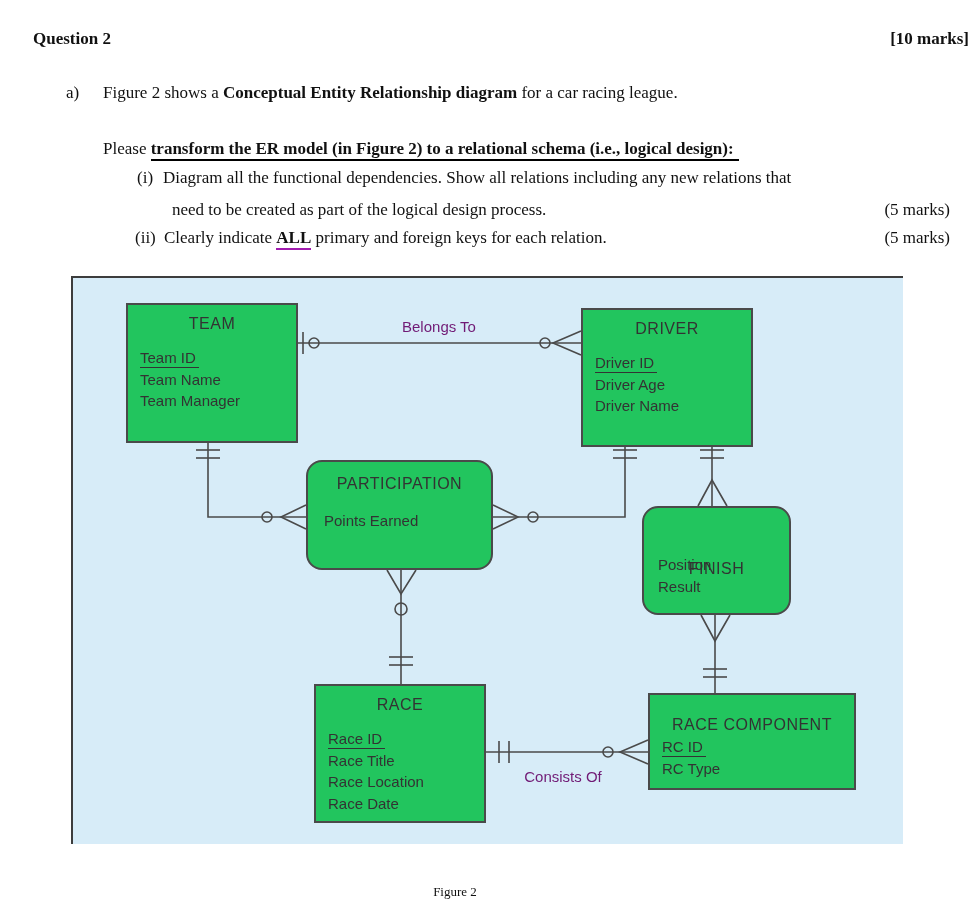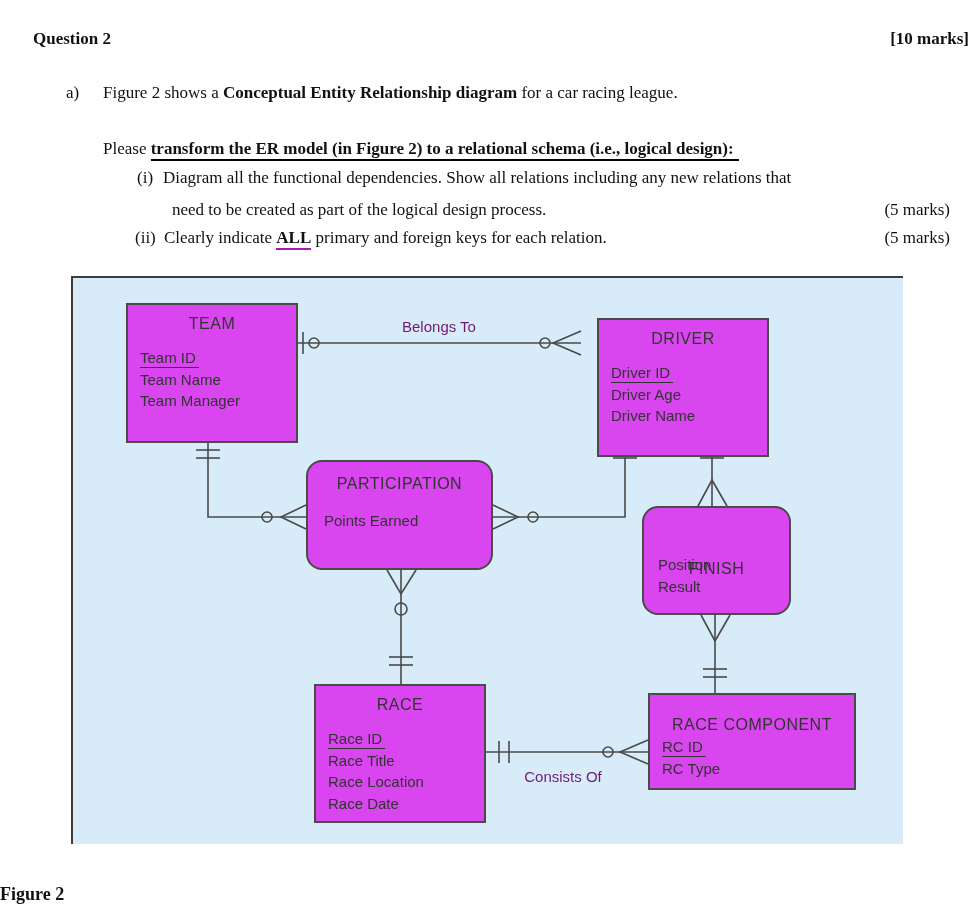--- a/index.html
+++ b/index.html
@@ -8,29 +8,29 @@
   .abs{position:absolute;}
   
   .doc{font-size:17px;line-height:20px;}
   .b{font-weight:bold;}
   .emph-ul{font-weight:bold;border-bottom:2px solid #000;padding-right:5px;padding-bottom:1px;}
   .all-ul{font-weight:bold;border-bottom:2px solid #a21caf;padding-bottom:1px;}
   
   .panel{position:absolute;left:71px;top:276px;width:830px;height:566px;
          background:#d7ecf8;border-left:2px solid #3d3d3d;border-top:2px solid #3d3d3d;}
   .panel *{font-family:"Liberation Sans",sans-serif;}
-  .entity{position:absolute;background:#d946ef;border:2px solid #4a4a4a;box-sizing:border-box;}
+  .entity{position:absolute;background:#22c55e;border:2px solid #4a4a4a;box-sizing:border-box;}
   .entity.rounded{border-radius:16px;}
   .e-title{text-align:center;font-size:16px;color:#333;padding-top:10px;letter-spacing:.5px;}
   .e-attrs{position:absolute;left:12px;top:42px;font-size:15px;color:#333;line-height:21.5px;}
   .attr{white-space:nowrap;}
   .attr.key span{border-bottom:1.5px solid #333;padding-right:3px;padding-bottom:1px;}
   .rel-label{position:absolute;font-size:15px;color:#701a75;text-align:center;width:200px;
              font-family:"Liberation Sans",sans-serif;}
-  .caption{font-size:18px;font-weight:bold;}
+  .caption{font-size:13px;font-weight:normal;text-align:center;}
   svg line,svg path,svg circle{stroke:#4a4a4a;stroke-width:1.6;fill:none;}
 </style>
 </head>
 <body>
 
 <div class="abs doc b" style="left:33px;top:29px;">Question 2</div>
 <div class="abs doc b" style="right:10px;top:29px;">[10 marks]</div>
 
 <div class="abs doc" style="left:66px;top:83px;">a)</div>
 <div class="abs doc" style="left:103px;top:83px;"><span>Figure 2 shows a </span><span class="b">Conceptual Entity Relationship diagram</span><span> for a car racing league.</span></div>
@@ -110,21 +110,21 @@
 
   <div class="entity" style="left:53px;top:25px;width:172px;height:140px;">
     <div class="e-title">TEAM</div>
     <div class="e-attrs">
       <div class="attr key"><span>Team ID</span></div>
       <div class="attr">Team Name</div>
       <div class="attr">Team Manager</div>
     </div>
   </div>
 
-  <div class="entity" style="left:508px;top:40px;width:172px;height:139px;margin-left:16px;">
+  <div class="entity" style="left:508px;top:30px;width:172px;height:139px;">
     <div class="e-title">DRIVER</div>
     <div class="e-attrs">
       <div class="attr key"><span>Driver ID</span></div>
       <div class="attr">Driver Age</div>
       <div class="attr">Driver Name</div>
     </div>
   </div>
 
   <div class="entity rounded" style="left:233px;top:182px;width:187px;height:110px;">
     <div class="e-title" style="padding-top:13px;">PARTICIPATION</div>

